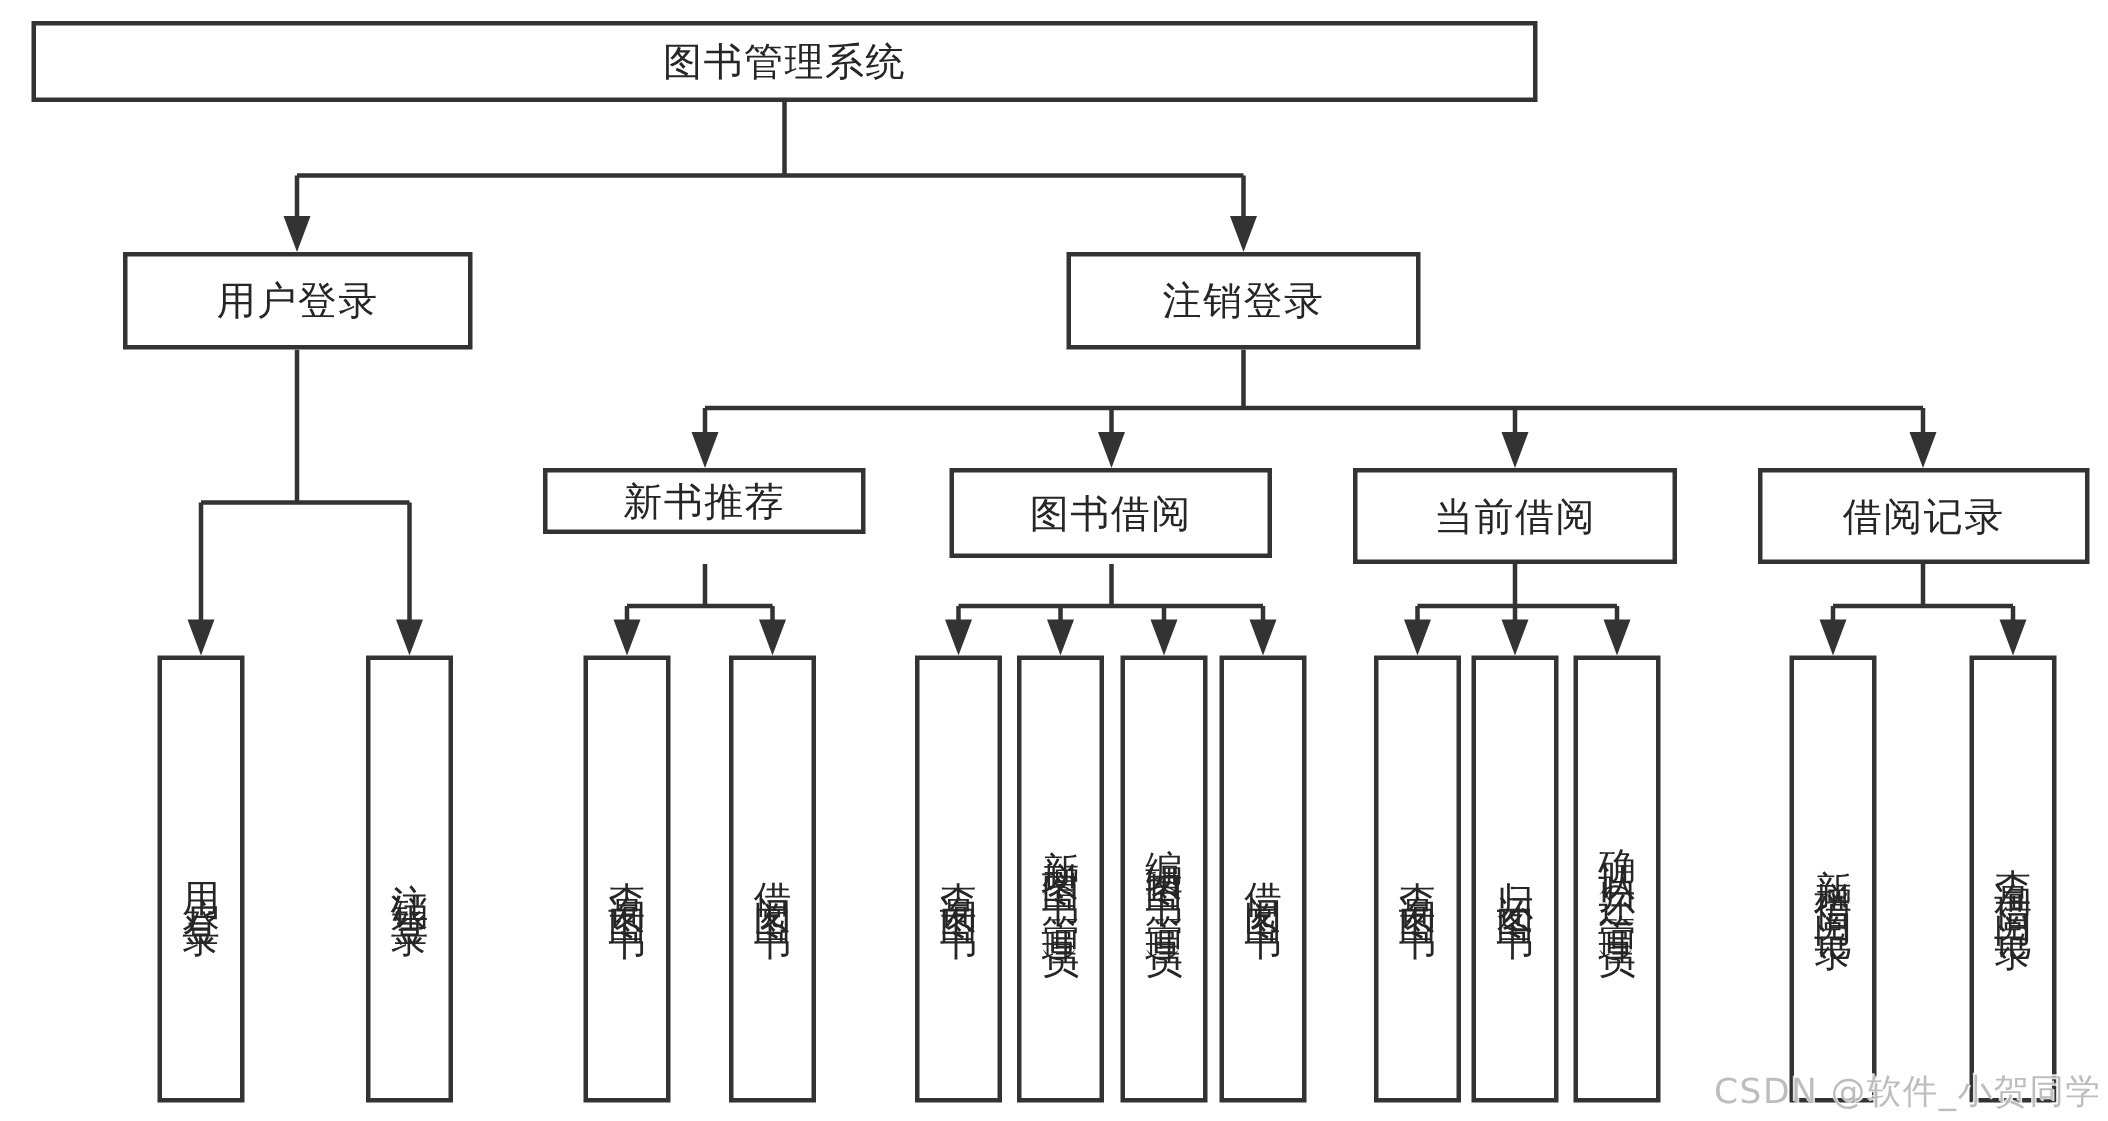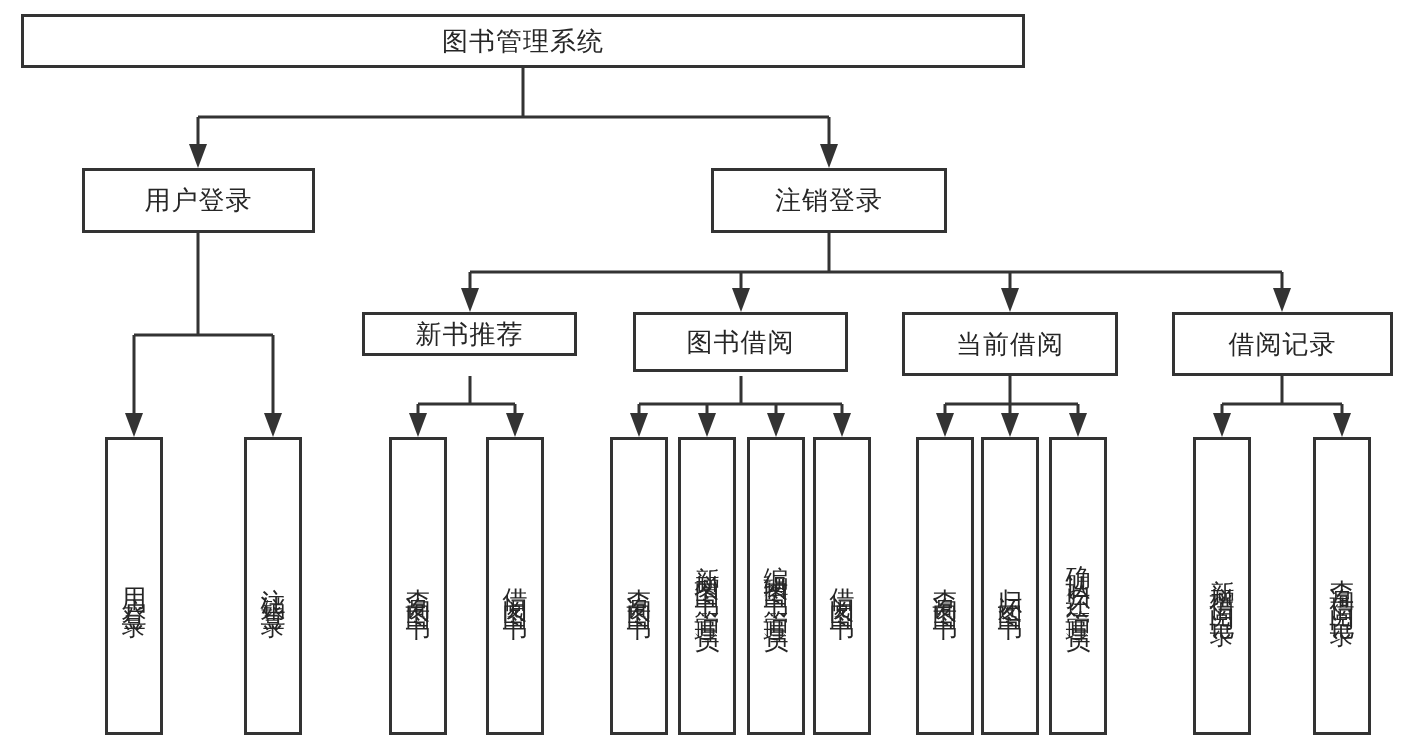--- a/index.html
+++ b/index.html
@@ -130,14 +130,15 @@
     <span class="lbl">确认归还（管理员）</span>
   </div>
 
   <div class="box leaf" style="left:1193px; top:437px; width:58px; height:298px;">
     <span class="lbl">新增借阅记录</span>
   </div>
   <div class="box leaf" style="left:1313px; top:437px; width:58px; height:298px;">
     <span class="lbl">查询借阅记录</span>
   </div>
 
+  <div class="watermark">CSDN @软件_小贺同学</div>
 
 </div>
 
 </body></html>

